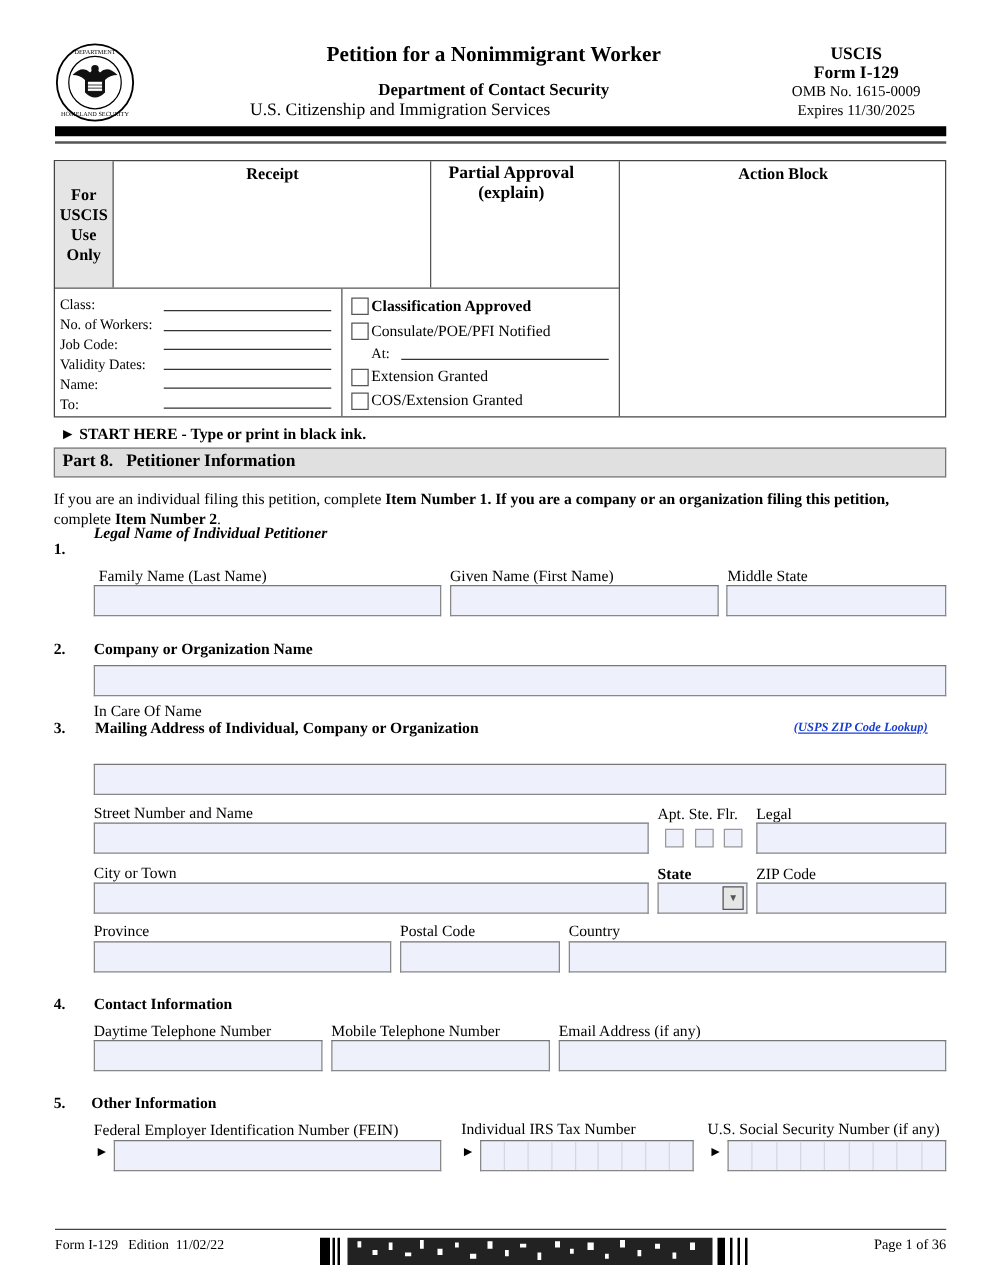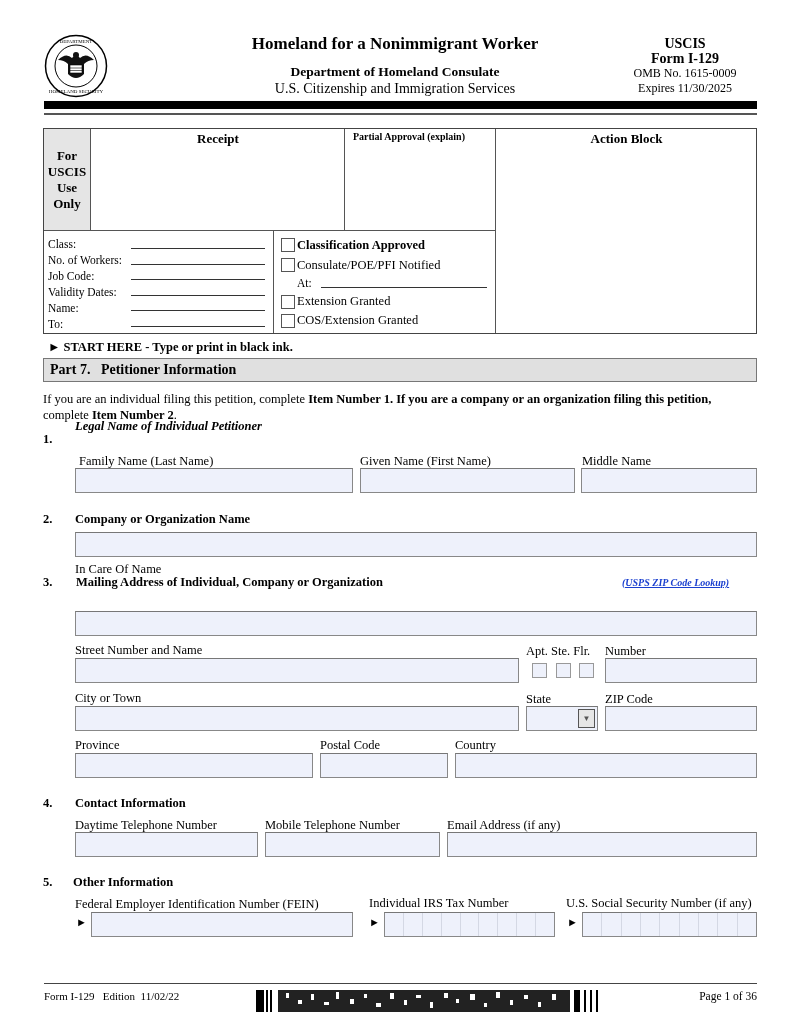--- a/index.html
+++ b/index.html
@@ -5,35 +5,35 @@
   * { box-sizing: border-box; margin: 0; padding: 0; }
   html, body { width: 791px; height: 1024px; background: #ffffff; overflow: hidden; }
   body { font-family: "Liberation Serif", "DejaVu Serif", serif; color: #000; position: relative; }
   .abs { position: absolute; }
   .b { font-weight: bold; }
 
   
   .seal { left: 44px; top: 34px; width: 64px; height: 64px; }
   .title { left: 200px; top: 34px; width: 390px; text-align: center; font-size: 17px; font-weight: bold; }
   .dept { left: 200px; top: 64px; width: 390px; text-align: center; font-size: 13.5px; font-weight: bold; }
-  .agency { left: 200px; top: 81px; width: 390px; text-align: center; font-size: 14px; }
+  .agency { left: 200px; top: 81px; width: 390px; text-align: left; font-size: 14px; }
   .hdr-right { left: 620px; top: 36px; width: 130px; text-align: center; line-height: 15px; }
   .hdr-right .uscis { font-size: 14px; font-weight: bold; }
   .hdr-right .formno { font-size: 14px; font-weight: bold; }
   .hdr-right .omb, .hdr-right .exp { font-size: 12px; }
   .thickbar { left: 44px; top: 101px; width: 713px; height: 8px; background: #000; }
   .thinbar { left: 44px; top: 113px; width: 713px; height: 2px; background: #555; }
 
   
   .uscis-box { left: 43px; top: 128px; width: 714px; height: 206px; border: 1.5px solid #444; }
   .use-only { left: 44px; top: 129px; width: 47px; height: 101px; background: #e5e5e5; border-right: 1px solid #555;
     font-size: 13px; font-weight: bold; text-align: center; display: flex; align-items: center; justify-content: center; line-height: 16px; }
   .receipt-lbl { left: 92px; top: 131px; width: 252px; text-align: center; font-size: 13px; font-weight: bold; }
   .vline { background: #555; width: 1px; }
-  .partial-lbl { left: 346px; top: 131px; width: 126px; text-align: center; font-size: 10px; font-weight: bold; }
+  .partial-lbl { left: 346px; top: 131px; width: 126px; text-align: center; font-size: 14px; font-weight: bold; }
   .action-lbl { left: 497px; top: 131px; width: 259px; text-align: center; font-size: 13px; font-weight: bold; }
   .hline { background: #555; height: 1px; }
   .cls-row { left: 48px; font-size: 11.5px; }
   .cls-line { left: 131px; width: 134px; height: 1px; background: #333; }
   .chk { width: 14px; height: 14px; border: 1px solid #555; background: #fff; }
   .chk-lbl { font-size: 12.5px; }
 
   .start-here { left: 48px; top: 340px; font-size: 12.5px; font-weight: bold; }
   .part-hdr { left: 43px; top: 358px; width: 714px; height: 24px; background: #e0e0e0; border: 1px solid #777;
     font-size: 14px; font-weight: bold; padding: 3px 0 0 6px; }
@@ -67,22 +67,22 @@
     <circle cx="32" cy="32" r="21" fill="#fff" stroke="#000" stroke-width="1"></circle>
     <path d="M14 26 Q22 18 28 24 L32 20 L36 24 Q42 18 50 26 Q44 26 40 30 L40 40 Q32 48 24 40 L24 30 Q20 26 14 26Z" fill="#111"></path>
     <rect x="26" y="31" width="12" height="8" fill="#fff" stroke="#000" stroke-width="0.6"></rect>
     <line x1="26" y1="34" x2="38" y2="34" stroke="#000" stroke-width="0.6"></line>
     <line x1="26" y1="36.5" x2="38" y2="36.5" stroke="#000" stroke-width="0.6"></line>
     <circle cx="32" cy="21" r="3" fill="#111"></circle>
     <text x="32" y="9" font-size="5" text-anchor="middle" font-family="Liberation Serif, serif">DEPARTMENT</text>
     <text x="32" y="59" font-size="5" text-anchor="middle" font-family="Liberation Serif, serif">HOMELAND SECURITY</text>
   </svg>
 </div>
-<div class="abs title">Homeland for a Nonimmigrant Worker</div>
-<div class="abs dept">Department of Homeland Consulate</div>
+<div class="abs title">Petition for a Nonimmigrant Worker</div>
+<div class="abs dept">Department of Contact Security</div>
 <div class="abs agency">U.S. Citizenship and Immigration Services</div>
 <div class="abs hdr-right">
   <div class="uscis">USCIS</div>
   <div class="formno">Form I-129</div>
   <div class="omb">OMB No. 1615-0009</div>
   <div class="exp">Expires 11/30/2025</div>
 </div>
 <div class="abs thickbar"></div>
 <div class="abs thinbar"></div>
 
@@ -121,57 +121,57 @@
 <div class="abs chk" style="left:281px;top:258px;"></div>
 <div class="abs chk-lbl" style="left:297px;top:258px;">Consulate/POE/PFI Notified</div>
 <div class="abs" style="left:297px;top:277px;font-size:11.5px;">At:</div>
 <div class="abs" style="left:321px;top:287px;width:166px;height:1px;background:#333;"></div>
 <div class="abs chk" style="left:281px;top:295px;"></div>
 <div class="abs chk-lbl" style="left:297px;top:294px;">Extension Granted</div>
 <div class="abs chk" style="left:281px;top:314px;"></div>
 <div class="abs chk-lbl" style="left:297px;top:313px;">COS/Extension Granted</div>
 
 <div class="abs start-here">► START HERE - Type or print in black ink.</div>
-<div class="abs part-hdr" style="white-space:pre;">Part 7.   Petitioner Information</div>
+<div class="abs part-hdr" style="white-space:pre;">Part 8.   Petitioner Information</div>
 
 <div class="abs intro">
   <span>If you are an individual filing this petition, complete </span><span class="b">Item Number 1.  If you are a company or an organization filing this petition,</span><br>
   <span>complete </span><span class="b">Item Number 2</span><span>.</span>
 </div>
 
 <div class="abs item-num" style="left:43px;top:432px;">1.</div>
 <div class="abs item-title" style="left:75px;top:419px;font-style:italic;">Legal Name of Individual Petitioner</div>
 <div class="abs lbl" style="left:79px;top:454px;">Family Name (Last Name)</div>
 <div class="abs lbl" style="left:360px;top:454px;">Given Name (First Name)</div>
-<div class="abs lbl" style="left:582px;top:454px;">Middle Name</div>
+<div class="abs lbl" style="left:582px;top:454px;">Middle State</div>
 <div class="abs fld" style="left:75px;top:468px;width:278px;"></div>
 <div class="abs fld" style="left:360px;top:468px;width:215px;"></div>
 <div class="abs fld" style="left:581px;top:468px;width:176px;"></div>
 
 <div class="abs item-num" style="left:43px;top:512px;">2.</div>
 <div class="abs item-title" style="left:75px;top:512px;">Company or Organization Name</div>
 <div class="abs fld" style="left:75px;top:532px;width:682px;"></div>
 
 <div class="abs item-num" style="left:43px;top:575px;">3.</div>
 <div class="abs item-title" style="left:76px;top:575px;">Mailing Address of Individual, Company or Organization</div>
-<div class="abs link" style="left:622px;top:577px;text-align:center;">(USPS ZIP Code Lookup)</div>
+<div class="abs link" style="left:635px;top:577px;text-align:center;">(USPS ZIP Code Lookup)</div>
 <div class="abs lbl" style="left:75px;top:562px;">In Care Of Name</div>
 <div class="abs fld" style="left:75px;top:611px;width:682px;"></div>
 
 <div class="abs lbl" style="left:75px;top:643px;">Street Number and Name</div>
 <div class="abs lbl" style="left:526px;top:644px;">Apt. Ste. Flr.</div>
-<div class="abs lbl" style="left:605px;top:644px;">Number</div>
+<div class="abs lbl" style="left:605px;top:644px;">Legal</div>
 <div class="abs fld" style="left:75px;top:658px;width:444px;"></div>
 <div class="abs mini" style="left:532px;top:663px;"></div>
 <div class="abs mini" style="left:556px;top:663px;"></div>
 <div class="abs mini" style="left:579px;top:663px;"></div>
 <div class="abs fld" style="left:605px;top:658px;width:152px;"></div>
 
 <div class="abs lbl" style="left:75px;top:691px;">City or Town</div>
-<div class="abs lbl" style="left:526px;top:692px;">State</div>
+<div class="abs lbl" style="left:526px;top:692px;font-weight:bold;">State</div>
 <div class="abs lbl" style="left:605px;top:692px;">ZIP Code</div>
 <div class="abs fld" style="left:75px;top:706px;width:444px;"></div>
 <div class="abs fld" style="left:526px;top:706px;width:72px;">
   <div class="dd-btn">▼</div>
 </div>
 <div class="abs fld" style="left:605px;top:706px;width:152px;"></div>
 
 <div class="abs lbl" style="left:75px;top:738px;">Province</div>
 <div class="abs lbl" style="left:320px;top:738px;">Postal Code</div>
 <div class="abs lbl" style="left:455px;top:738px;">Country</div>

